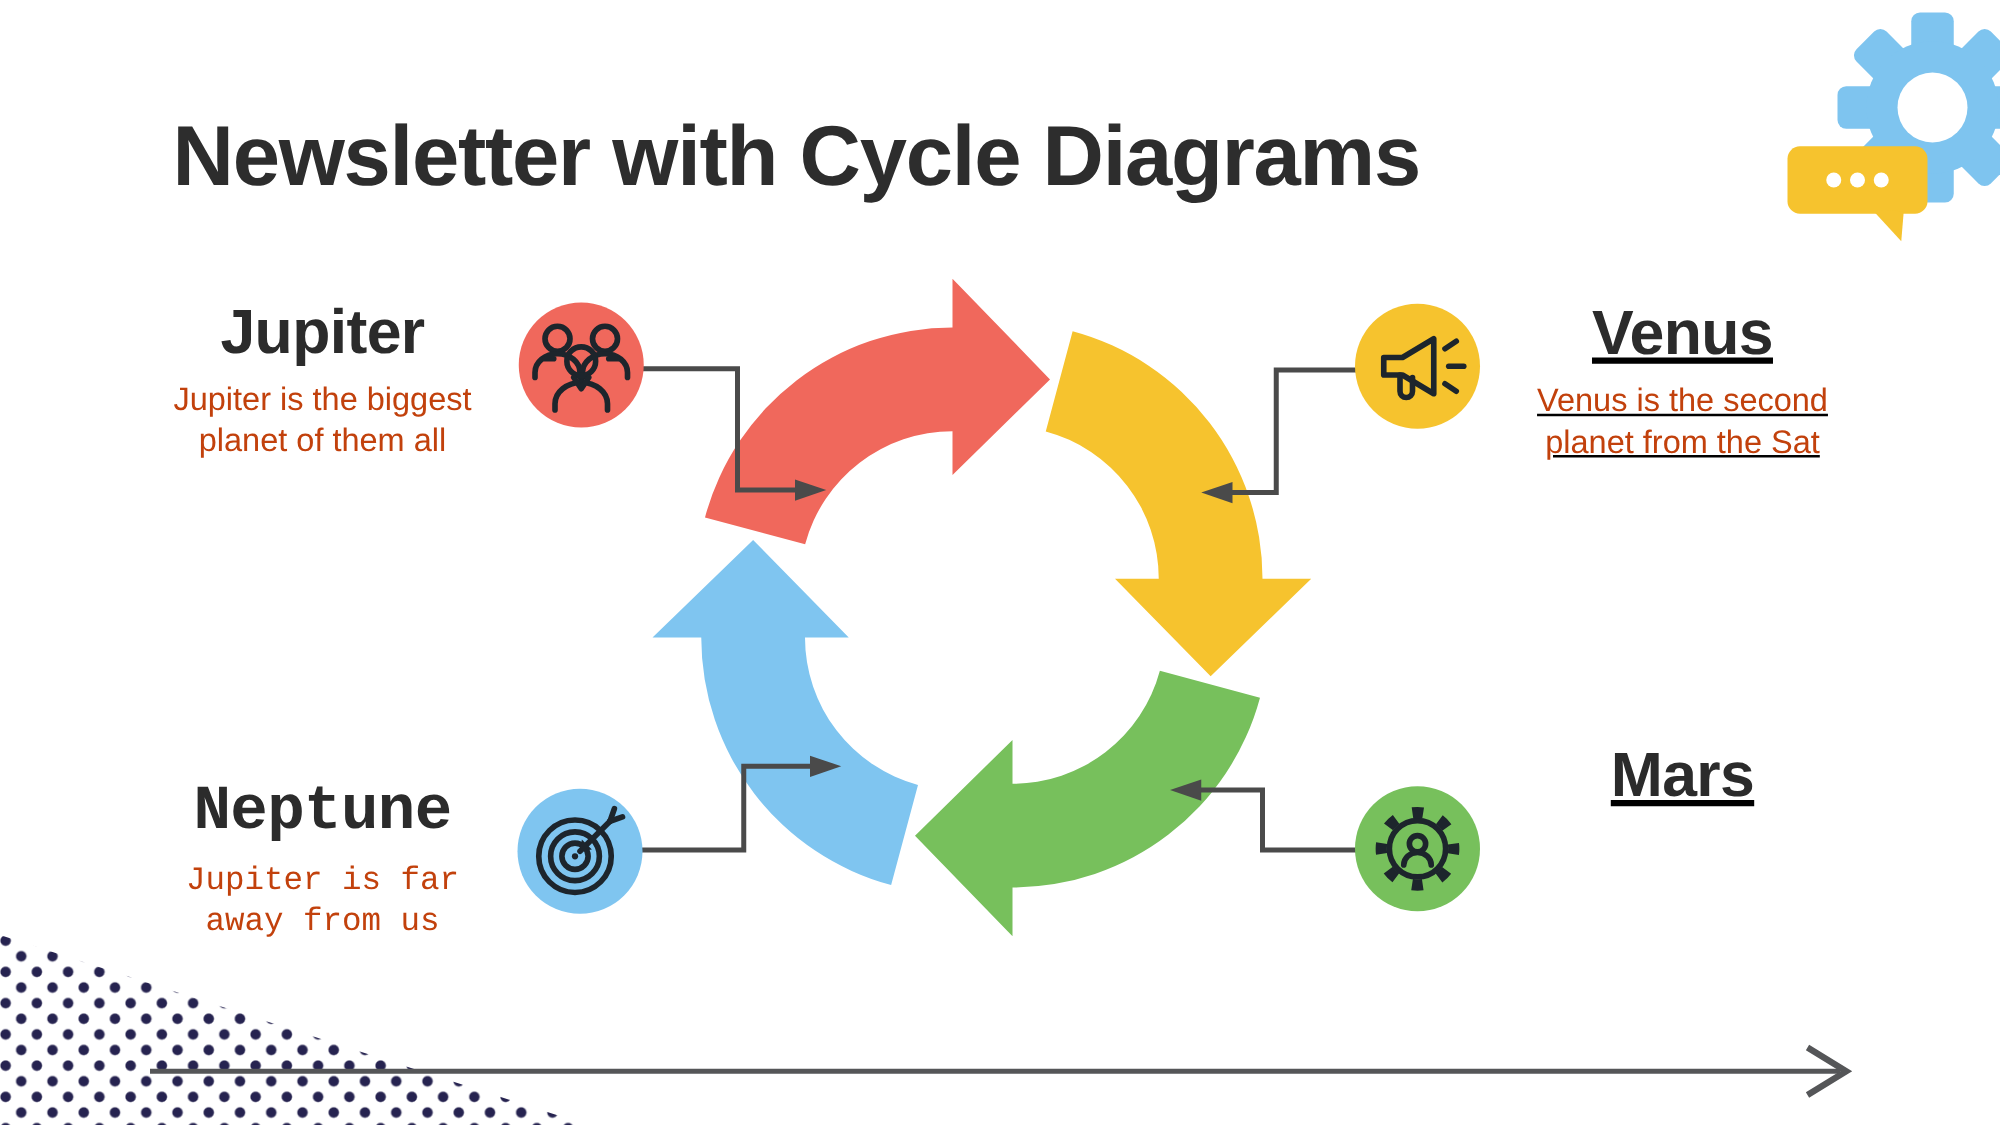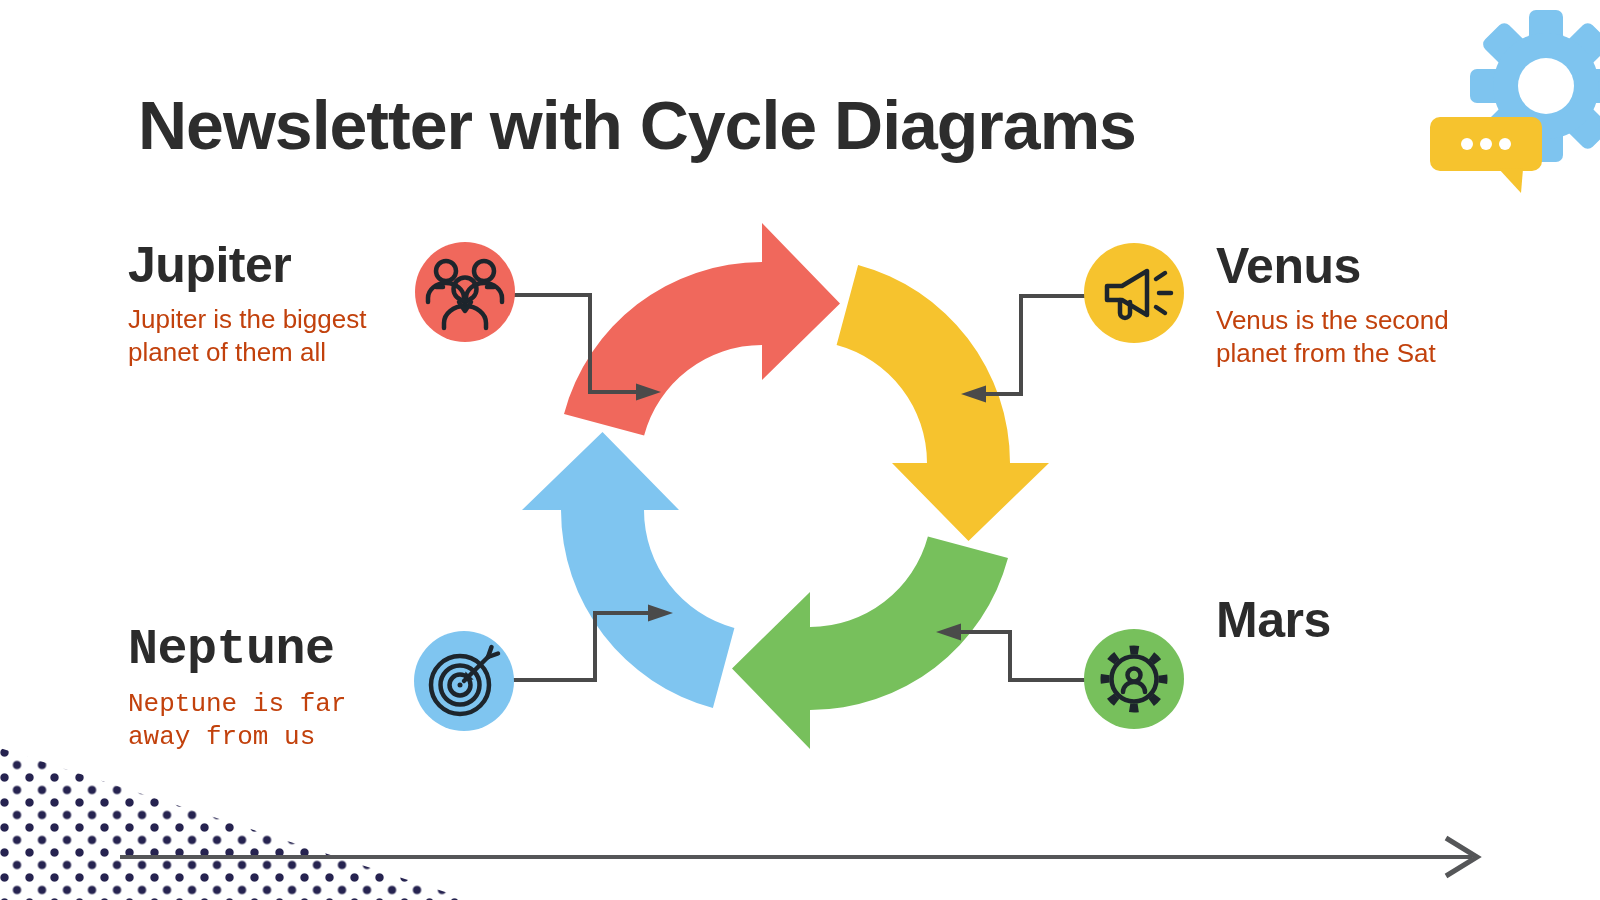--- a/index.html
+++ b/index.html
@@ -17,22 +17,22 @@
     clip-path:polygon(0 0,100% 100%,0 100%);
   }
   svg.diagram{position:absolute;left:0;top:0;z-index:1;}
   .slide-title{
     position:absolute;left:138px;top:86px;width:1300px;z-index:2;
     font-size:68px;font-weight:800;letter-spacing:-1px;color:#2d2d2d;
   }
   .item{position:absolute;width:260px;z-index:2;}
   .item .item-title{font-size:50px;font-weight:800;letter-spacing:-0.5px;color:#2b2b2b;line-height:1.05;}
   .item .item-desc{font-size:26px;color:#c2410c;line-height:33px;margin-top:11px;}
-  .item.align-right{text-align:left;}
-  .item.align-left{text-align:left;}
+  .item.align-right{text-align:center;}
+  .item.align-left{text-align:center;text-decoration:underline;}
   #item-jupiter{left:128px;top:239px;}
   #item-venus{left:1216px;top:240px;}
   #item-neptune{left:128px;top:624px;font-family:Liberation Mono, monospace;}
   #item-mars{left:1216px;top:594px;}
 </style>
 </head>
 <body>
 
 <div class="slide">
 
@@ -152,20 +152,20 @@
     <div class="item-desc">Jupiter is the biggest planet of them all</div>
   </div>
 
   <div class="item align-left" id="item-venus">
     <div class="item-title">Venus</div>
     <div class="item-desc">Venus is the second planet from the Sat</div>
   </div>
 
   <div class="item align-right" id="item-neptune">
     <div class="item-title">Neptune</div>
-    <div class="item-desc">Neptune is far away from us</div>
+    <div class="item-desc">Jupiter is far away from us</div>
   </div>
 
   <div class="item align-left" id="item-mars">
     <div class="item-title">Mars</div>
   </div>
 
 </div>
 
 </body></html>

